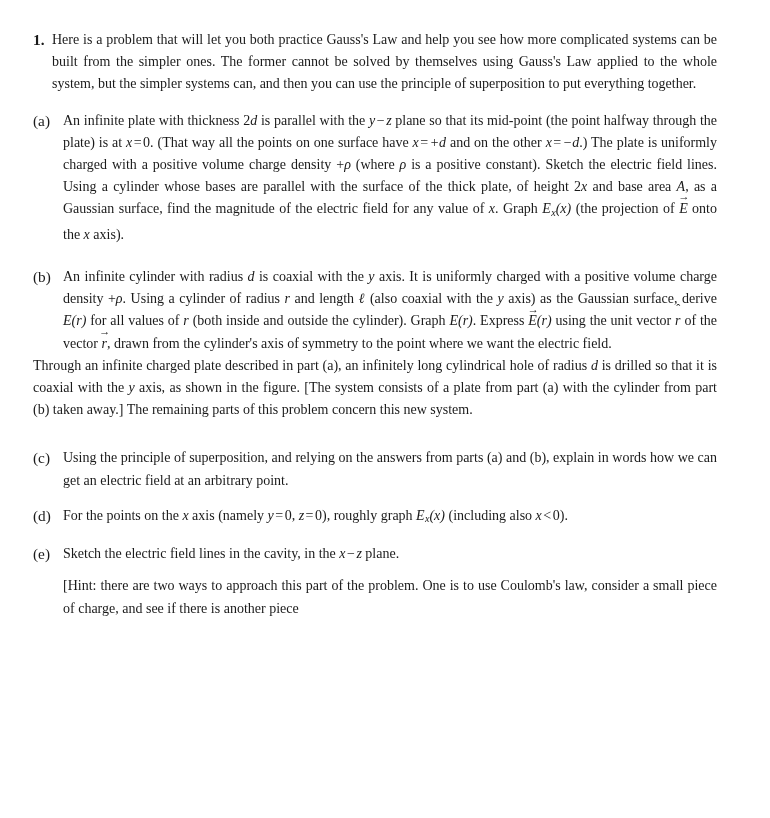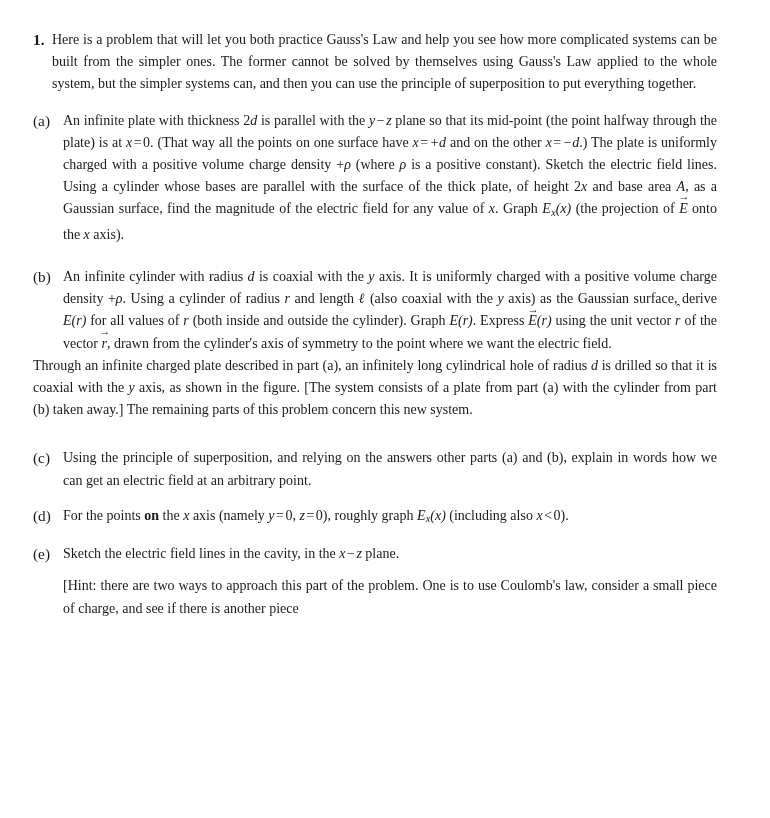--- a/index.html
+++ b/index.html
@@ -83,21 +83,21 @@
   }
 
   .hint {
     margin-top: 10px;
   }
 
   
   .mi { font-style: italic; font-family: "Liberation Serif", "DejaVu Serif", serif; }
   .mn { font-style: normal; }
   .mo { font-style: normal; padding: 0 1.5px; }
-  .bold { font-weight: bold; }
+  .bold { font-weight: normal; }
 
   
   .msub {
     font-style: italic;
     font-size: 0.72em;
     vertical-align: -0.22em;
     padding-left: 0.3px;
   }
 
   
@@ -169,21 +169,21 @@
 
     <div class="interlude">
       <p class="para"><span>Through an infinite charged plate described in part (a), an infinitely long cylindrical hole of radius </span><span class="mi">d</span><span> is drilled so that it is coaxial with the </span><span class="mi">y</span><span> axis, as shown in the figure. [The system consists of a plate from part (a) with the cylinder from part (b) taken away.] The remaining parts of this problem concern this new system.</span></p>
     </div>
 
     <div class="parts" style="margin-top:0;">
 
       <div class="part-row" style="margin-bottom:13px;">
         <div class="part-marker">(c)</div>
         <div class="part-body">
-          <p class="para">Using the principle of superposition, and relying on the answers other parts (a) and (b), explain in words how we can get an electric field at an arbitrary point.</p>
+          <p class="para">Using the principle of superposition, and relying on the answers from parts (a) and (b), explain in words how we can get an electric field at an arbitrary point.</p>
         </div>
       </div>
 
       <div class="part-row" style="margin-bottom:13px;">
         <div class="part-marker">(d)</div>
         <div class="part-body">
           <p class="para"><span>For the points </span><span class="bold">on</span><span> the </span><span class="mi">x</span><span> axis (namely </span><span class="nobr"><span class="mi">y</span><span class="mo">=</span><span class="mn">0</span></span><span>, </span><span class="nobr"><span class="mi">z</span><span class="mo">=</span><span class="mn">0</span></span><span>), roughly graph </span><span class="nobr"><span class="mi">E</span><span class="msub">x</span><span class="mi">(x)</span></span><span> (including also </span><span class="nobr"><span class="mi">x</span><span class="mo">&lt;</span><span class="mn">0</span></span><span>).</span></p>
         </div>
       </div>
 

